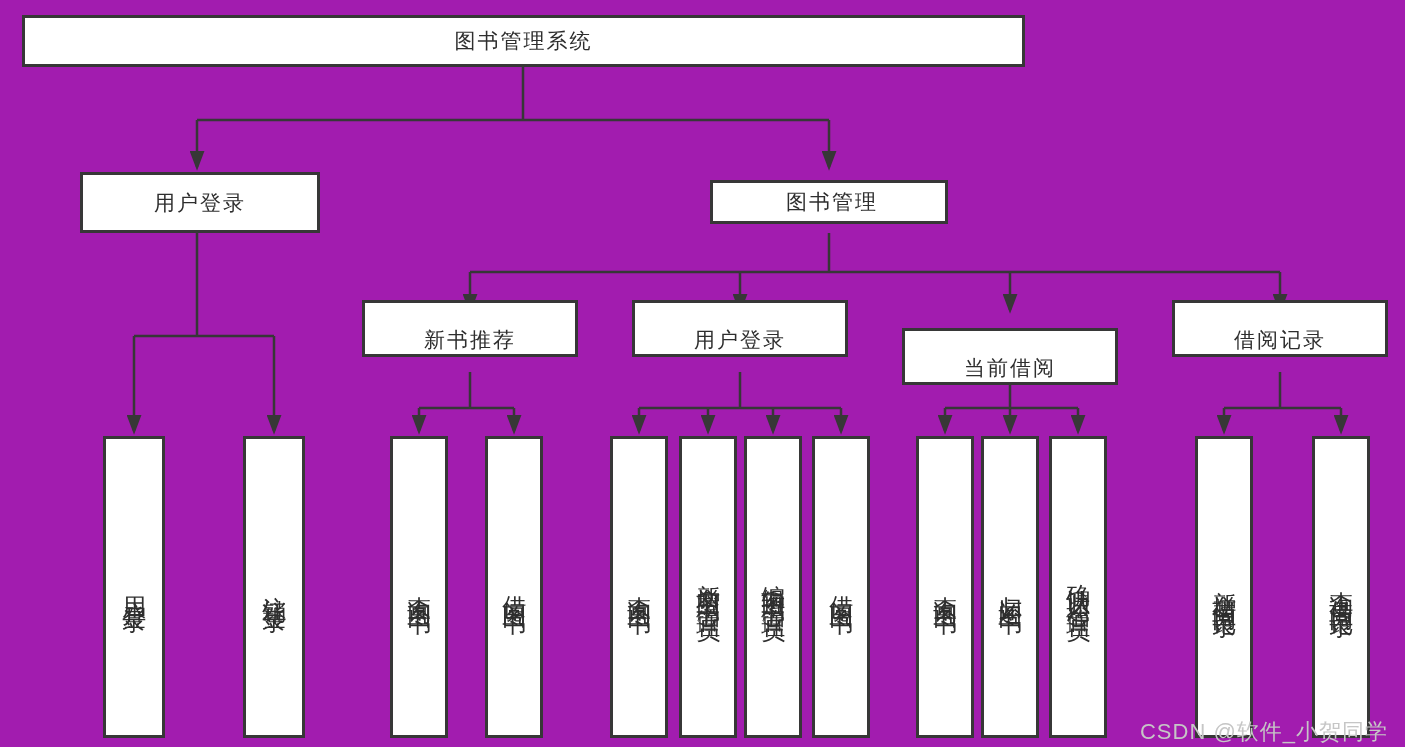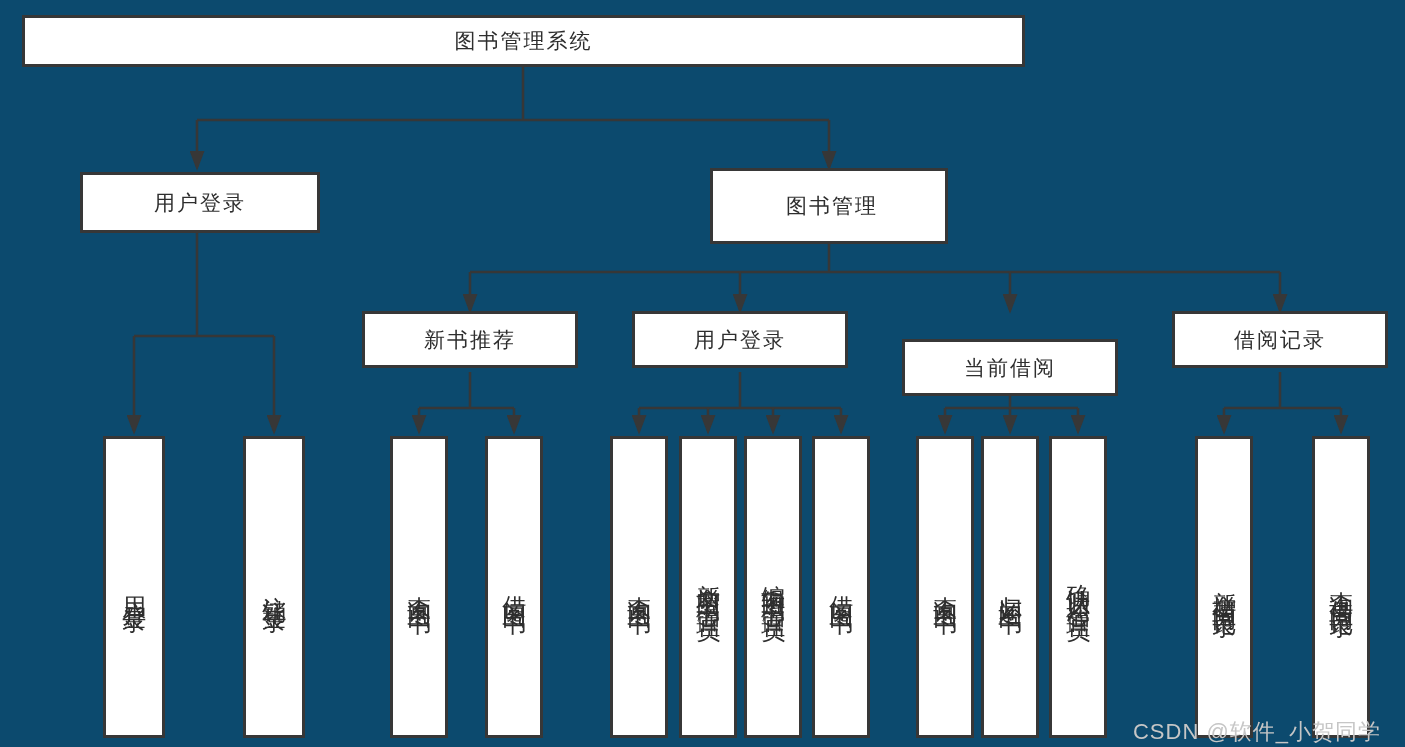--- a/index.html
+++ b/index.html
@@ -5,21 +5,21 @@
   html, body {
     margin: 0;
     padding: 0;
     background: #ffffff;
     font-family: "Liberation Sans", sans-serif;
   }
   #stage {
     position: relative;
     width: 1405px;
     height: 747px;
-    background: #0c4a6e;
+    background: #a21caf;
     overflow: hidden;
   }
   #connectors {
     position: absolute;
     left: 0;
     top: 0;
     width: 1405px;
     height: 747px;
     z-index: 1;
   }
@@ -45,42 +45,42 @@
     font-size: 24px;
     letter-spacing: 5px;
   }
   .leaf .vtext {
     writing-mode: vertical-rl;
     line-height: 1.1;
     white-space: nowrap;
   }
   #root-box    { left: 22px;  top: 15px;  width: 1003px; height: 52px; }
   #user-login  { left: 80px;  top: 172px; width: 240px;  height: 61px; }
-  #book-mgmt   { left: 710px; top: 168px; width: 238px;  height: 76px; padding-left: 6px; }
-  .lvl3 { top: 311px; height: 57px; width: 216px; }
+  #book-mgmt   { left: 710px; top: 180px; width: 238px;  height: 44px; padding-left: 6px; }
+  .lvl3 { top: 300px; height: 57px; width: 216px; align-items: flex-end; }
   #new-books      { left: 362px;  }
   #book-borrow    { left: 632px;  }
   #current-borrow { left: 902px; margin-top: 28px;  }
   #borrow-records { left: 1172px; }
   #ul-leaf-0 { left: 103px;  width: 62px; }
   #ul-leaf-1 { left: 243px;  width: 62px; }
   #nb-leaf-0 { left: 390px;  width: 58px; }
   #nb-leaf-1 { left: 485px;  width: 58px; }
   #bb-leaf-0 { left: 610px;  width: 58px; }
   #bb-leaf-1 { left: 679px;  width: 58px; }
   #bb-leaf-2 { left: 744px;  width: 58px; }
   #bb-leaf-3 { left: 812px;  width: 58px; }
   #cb-leaf-0 { left: 916px;  width: 58px; }
   #cb-leaf-1 { left: 981px;  width: 58px; }
   #cb-leaf-2 { left: 1049px; width: 58px; }
   #br-leaf-0 { left: 1195px; width: 58px; }
   #br-leaf-1 { left: 1312px; width: 58px; }
   #watermark {
     position: absolute;
-    right: 24px;
+    right: 17px;
     top: 717px;
     font-size: 22px;
     letter-spacing: 1px;
     color: #c6c6c6;
     z-index: 3;
     white-space: nowrap;
   }
 </style>
 </head>
 <body>

